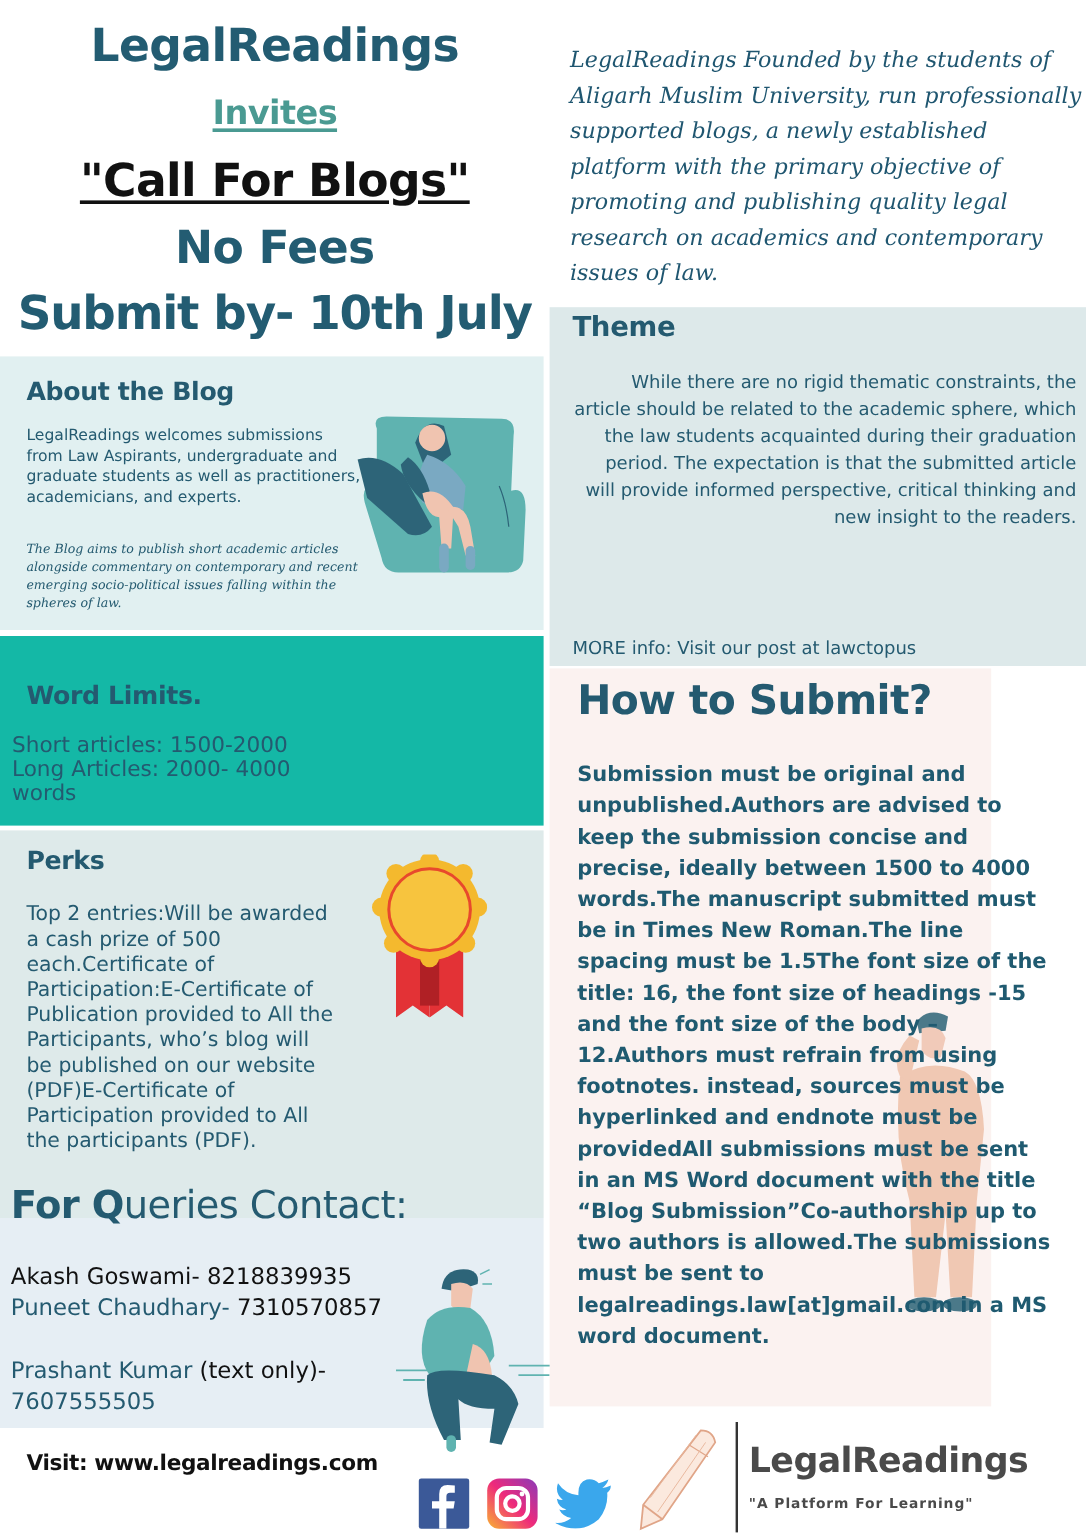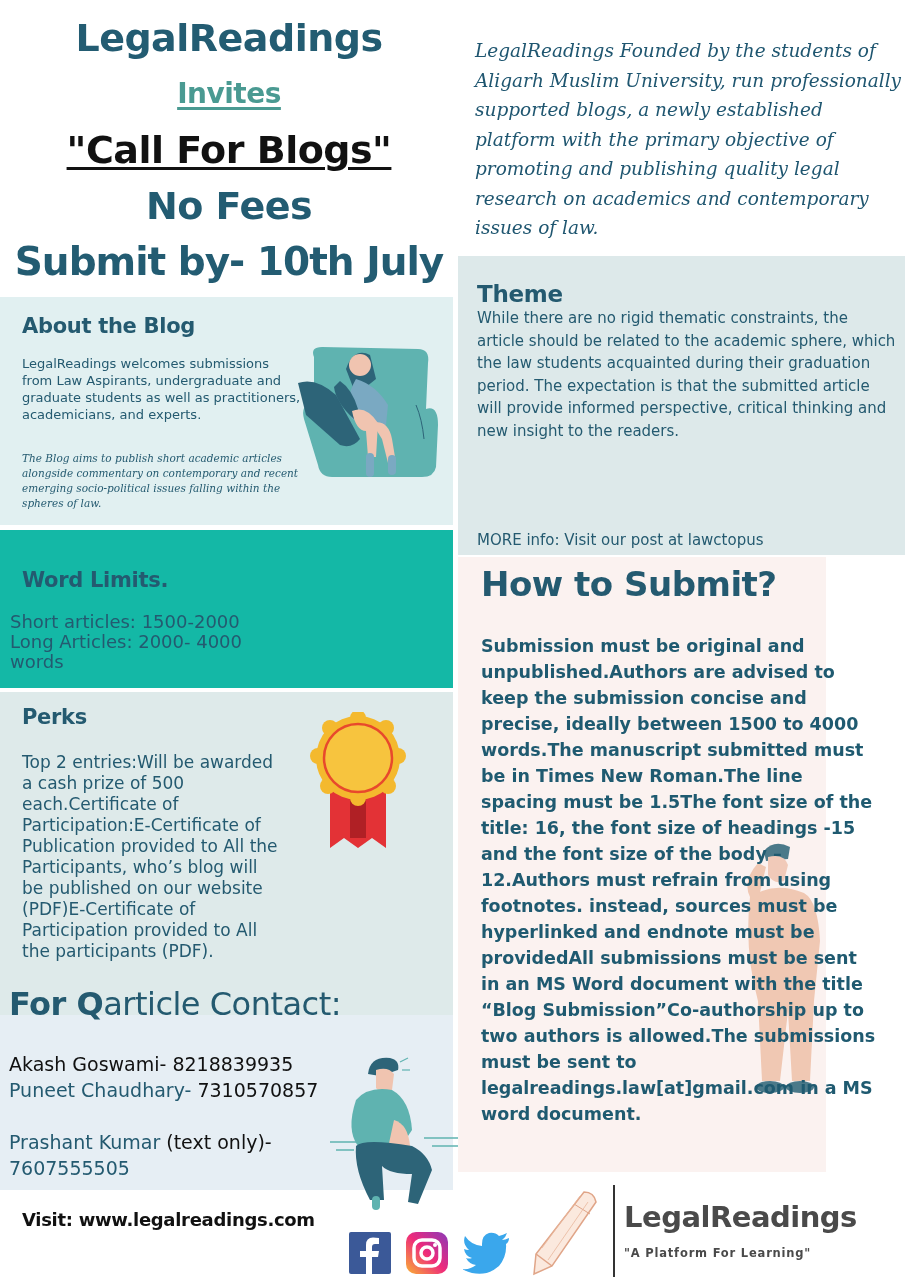--- a/index.html
+++ b/index.html
@@ -44,22 +44,22 @@
     .perks-body { left: 22px; top: 60px; width: 260px; font-size: 17px; line-height: 21px; }
 
     .query-title { position: absolute; left: 9px; top: 985px; font-size: 32px; color: #245a70; letter-spacing: -0.5px; font-family: "DejaVu Sans", sans-serif; }
     .query-title b { font-weight: bold; }
     .contacts { position: absolute; left: 9px; top: 1051px; width: 380px; font-size: 19px; line-height: 26px; font-family: "DejaVu Sans", sans-serif; }
     .contact { display: block; }
     .c-black { color: #111111; }
     .c-teal { color: #245a70; }
     .gap { height: 26px; }
 
-    .theme-title { left: 19px; top: 4px; margin-top: 21px; }
-    .theme-body { left: 19px; top: 51px; width: 420px; font-size: 15px; line-height: 22.5px; }
+    .theme-title { left: 19px; top: 4px; }
+    .theme-body { left: 19px; top: 51px; width: 420px; font-size: 15px; line-height: 22.5px; text-align: right; }
     .theme-more { left: 19px; top: 275px; font-size: 15px; }
 
     .submit-title { position: absolute; left: 23px; top: 7px; font-family: "DejaVu Sans", sans-serif; font-weight: bold; font-size: 34px; color: #245a70; letter-spacing: -0.5px; }
     .submit-body { left: 23px; top: 76px; width: 400px; font-weight: bold; font-size: 17.5px; line-height: 26px; color: #1f5a70; }
 
     
     .visit { position: absolute; left: 22px; top: 1209px; font-family: "DejaVu Sans", sans-serif; font-weight: bold; font-size: 18px; color: #111111; letter-spacing: -0.3px; }
     .social { position: absolute; top: 1232px; width: 42px; height: 42px; }
     .fb { left: 349px; background: #3b5998; border-radius: 2px; }
     .ig { left: 406px; border-radius: 10px; background: linear-gradient(45deg, #f9b233 0%, #ee2a7b 50%, #8a3ab9 100%); }
@@ -124,21 +124,21 @@
         <circle cx="48" cy="86" r="8"></circle>
         <circle cx="18" cy="74" r="8"></circle>
       <circle cx="8" cy="44" r="8"></circle>
         <circle cx="20" cy="16" r="8"></circle>
     </g>
     <circle cx="48" cy="46" r="34" fill="#f7c43e" stroke="#e8492c" stroke-width="2.5"></circle>
   </svg>
 </section>
 
 <section class="panel p-query"></section>
-<div class="query-title"><b>For Q</b><span>article Contact:</span></div>
+<div class="query-title"><b>For Q</b><span>ueries Contact:</span></div>
 <div class="contacts">
   <span class="contact"><span class="c-black">Akash Goswami-</span><span class="c-black"> 8218839935</span></span>
   <span class="contact"><span class="c-teal">Puneet Chaudhary-</span><span class="c-black"> 7310570857</span></span>
   <div class="gap"></div>
   <span class="contact"><span class="c-teal">Prashant Kumar</span><span class="c-black"> (text only)-</span><br><span class="c-teal">7607555505</span></span>
 </div>
 <svg class="abs" style="left:328px;top:1050px" width="150" height="160" viewBox="0 0 150 160">
   <path d="M40 24 Q42 6 62 8 Q72 10 70 20 L52 26 Z" fill="#2d6478"></path>
   <path d="M48 20 Q60 16 66 24 L64 40 Q56 48 48 38 Z" fill="#f0c4b0"></path>
   <path d="M28 50 Q40 36 64 40 Q82 50 84 80 L76 92 L30 96 Q18 80 28 50 Z" fill="#5fb3b0"></path>

